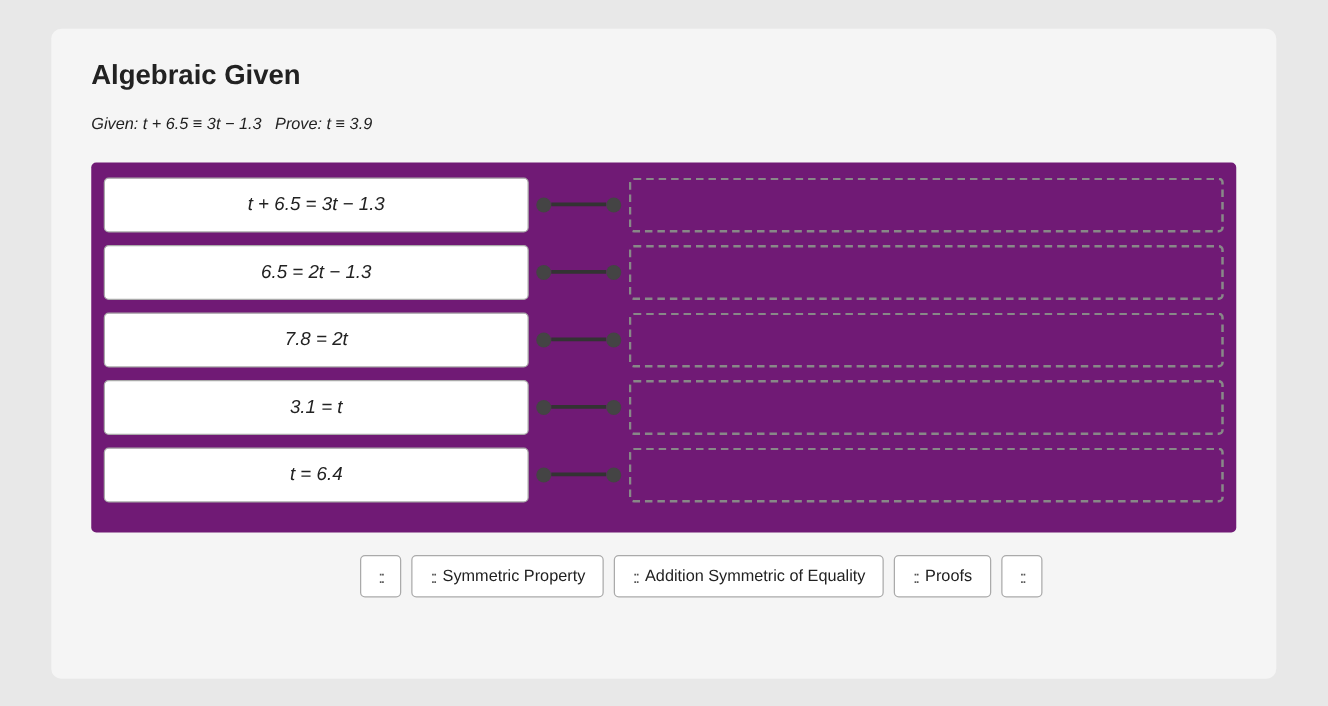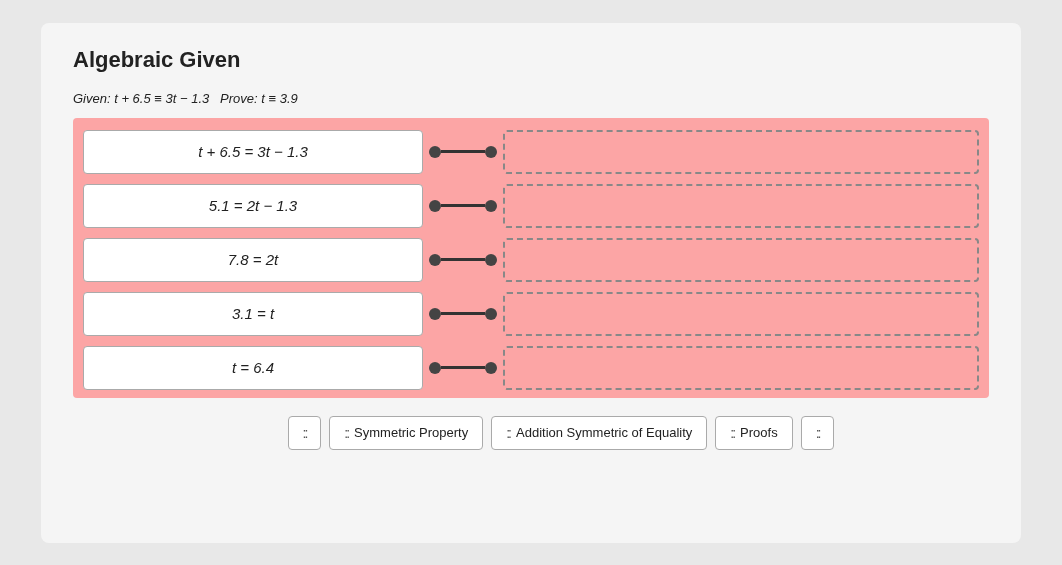--- a/index.html
+++ b/index.html
@@ -26,32 +26,32 @@
       margin-bottom: 18px;
     }
     .instructions {
       font-size: 13px;
       color: #333;
       margin-bottom: 6px;
     }
     .given-line {
       font-size: 13px;
       color: #222;
-      margin-bottom: 12px;
+      margin-bottom: 24px;
     }
     .given-line em {
       font-style: italic;
     }
     .proof-area {
       display: flex;
       flex-direction: row;
       align-items: stretch;
-      background: #fca5a5;
-      border-radius: 4px;
-      padding: 12px 10px 8px 10px;
+      background: #701a75;
+      border-radius: 4px;
+      padding: 12px 10px 24px 10px;
       margin-bottom: 18px;
       gap: 0;
     }
     .steps-column {
       display: flex;
       flex-direction: column;
       gap: 10px;
       width: 340px;
       flex-shrink: 0;
     }
@@ -148,21 +148,21 @@
     <em>Given: t + 6.5 ≡ 3t − 1.3 &nbsp; Prove: t ≡ 3.9</em>
   </div>
 
   <div class="proof-area">
 
     <div class="steps-column">
       <div class="step-box">
           <em>t + 6.5 = 3t − 1.3</em>
         </div>
       <div class="step-box">
-          <em>5.1 = 2t − 1.3</em>
+          <em>6.5 = 2t − 1.3</em>
         </div>
       <div class="step-box">
           <em>7.8 = 2t</em>
         </div>
       <div class="step-box">
           <em>3.1 = t</em>
         </div>
       <div class="step-box">
           <em>t = 6.4</em>
         </div>

